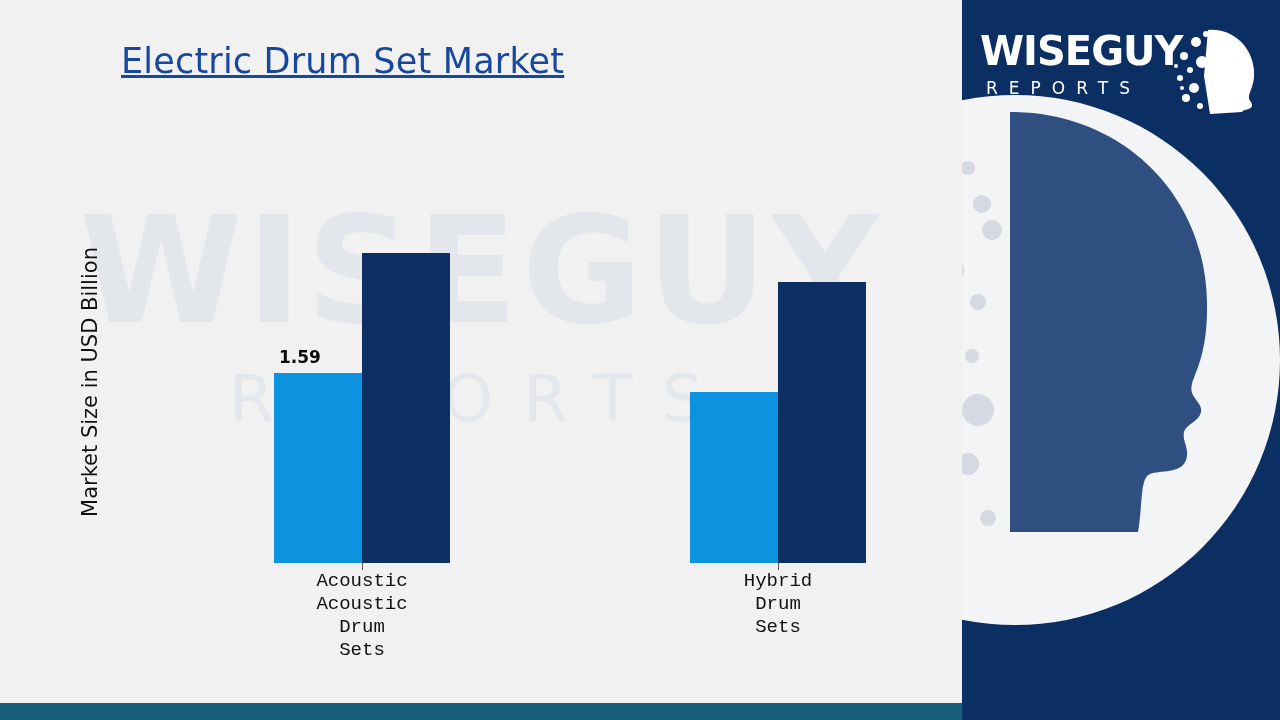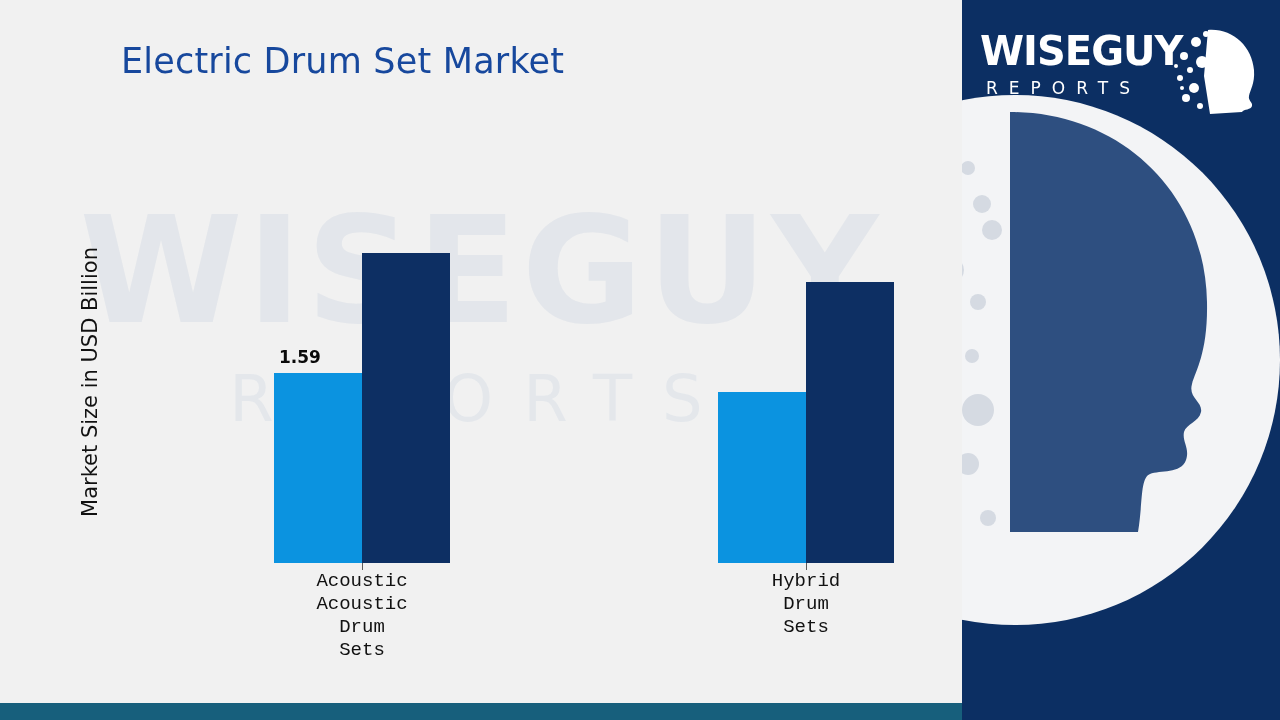--- a/index.html
+++ b/index.html
@@ -73,20 +73,21 @@
   
   #chart-title {
     position: absolute;
     left: 121px;
     top: 41px;
     font-size: 35px;
     color: #17489d;
     letter-spacing: .2px;
     white-space: nowrap;
     z-index: 3;
+    text-decoration: underline;
   }
 
   
   #y-axis-title {
     position: absolute;
     left: -90px;
     top: 370px;
     width: 360px;
     text-align: center;
     transform: rotate(-90deg);
@@ -243,21 +244,21 @@
         <div class="bar-value" style="left:5px; bottom:196px;text-align:right;">1.59</div>
         <div class="tick" style="left:88px;"></div>
         <div class="cat-label" style="left:-22px;">
           <div>Acoustic</div>
           <div>Acoustic</div>
           <div>Drum</div>
           <div>Sets</div>
         </div>
       </div>
 
-      <div class="bar-group" style="left:618px; width:176px;">
+      <div class="bar-group" style="left:590px; width:176px;">
         <div class="bars">
           <div class="bar s2024" style="height:171px;"></div>
           <div class="bar s2032" style="height:281px;"></div>
         </div>
         <div class="bar-value" style="left:5px; bottom:177px;"></div>
         <div class="tick" style="left:88px;"></div>
         <div class="cat-label" style="left:-22px;">
           <div>Hybrid</div>
           <div>Drum</div>
           <div>Sets</div>

